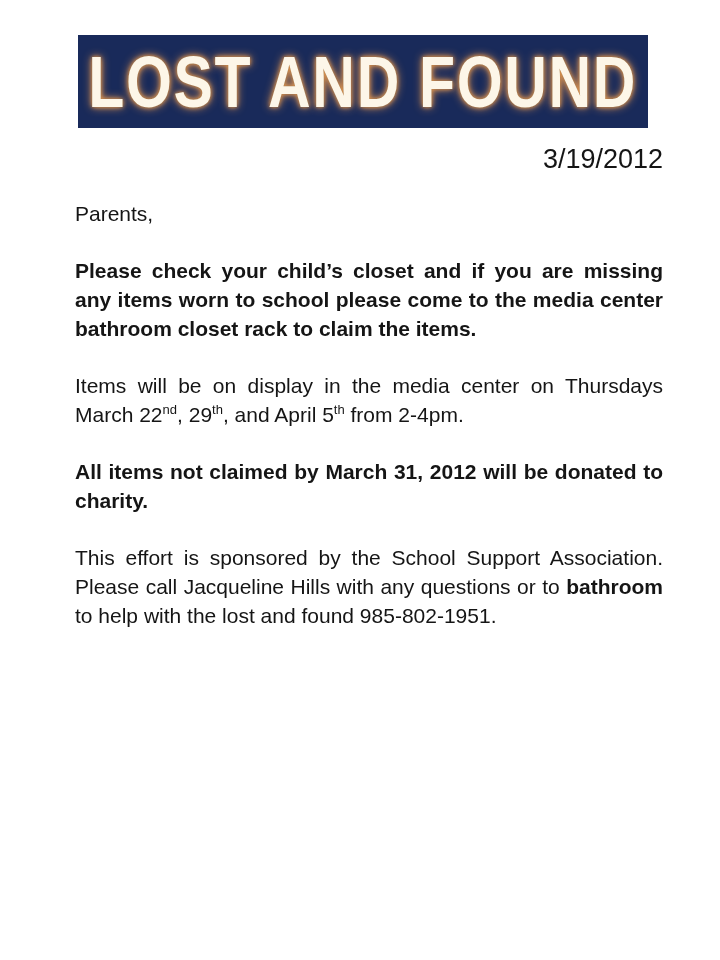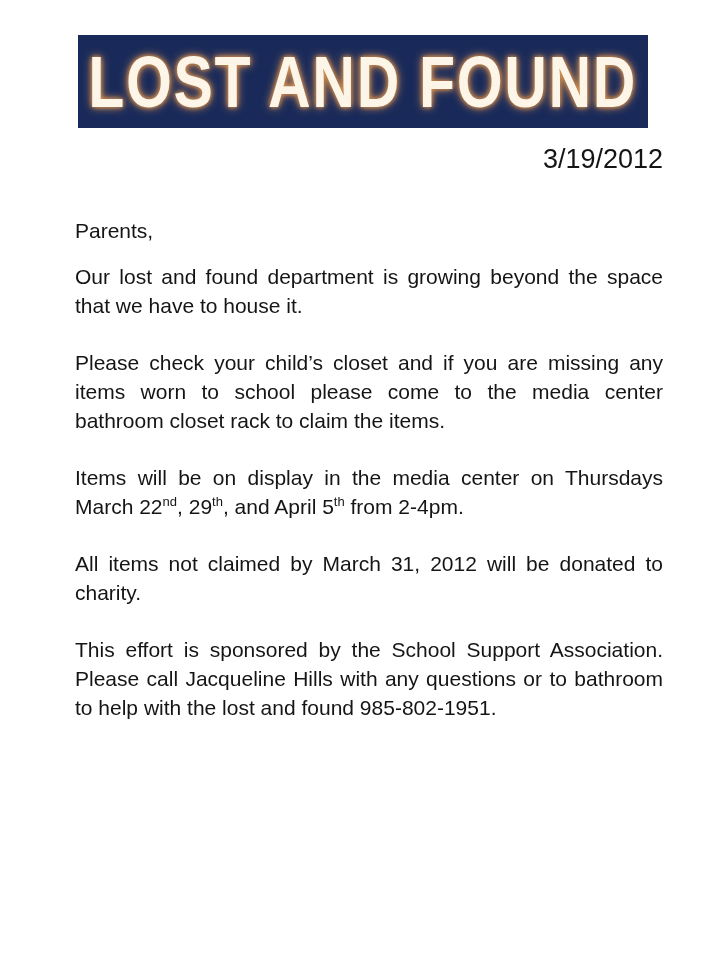--- a/index.html
+++ b/index.html
@@ -52,37 +52,36 @@
     position:absolute;
     left:75px;top:199px;
     width:588px;
     font-size:21px;
     line-height:29px;
     color:var(--body-text);
     text-align:justify;
   }
   .content p{margin:28px 0 0 0;}
   .content p:first-child,
-  .content p.continued{margin-top:17px;}
-  .content p.bold, .content .bold{font-weight:normal;}
+  .content p.continued{margin-top:0;}
+  .content p.bold, .content .bold{font-weight:bold;}
   .content sup{
     font-size:0.62em;
     line-height:0;
     vertical-align:super;
   }
 </style>
 </head>
 <body>
 
 <div class="page">
   <div class="banner">
     <span class="banner-title">LOST AND FOUND</span>
   </div>
   <div class="date-line">3/19/2012</div>
   <div class="content" id="paragraphs">
       <p><span>Parents,</span></p>
-      <p class="continued"><span>Our lost and found department is growing beyond the space that we have to house it.</span></p>
       <p class="bold"><span>Please check your child’s closet and if you are missing any items worn to school please come to the media center bathroom closet rack to claim the items.</span></p>
       <p><span>Items will be on display in the media center on Thursdays March 22</span><sup>nd</sup><span>, 29</span><sup>th</sup><span>, and April 5</span><sup>th</sup><span> from 2-4pm.</span></p>
       <p class="bold"><span>All items not claimed by March 31, 2012 will be donated to charity.</span></p>
       <p><span>This effort is sponsored by the School Support Association. Please call Jacqueline Hills with any questions or to </span><span class="bold">bathroom</span><span> to help with the lost and found 985-802-1951.</span></p>
     </div>
 </div>
 
 </body></html>

